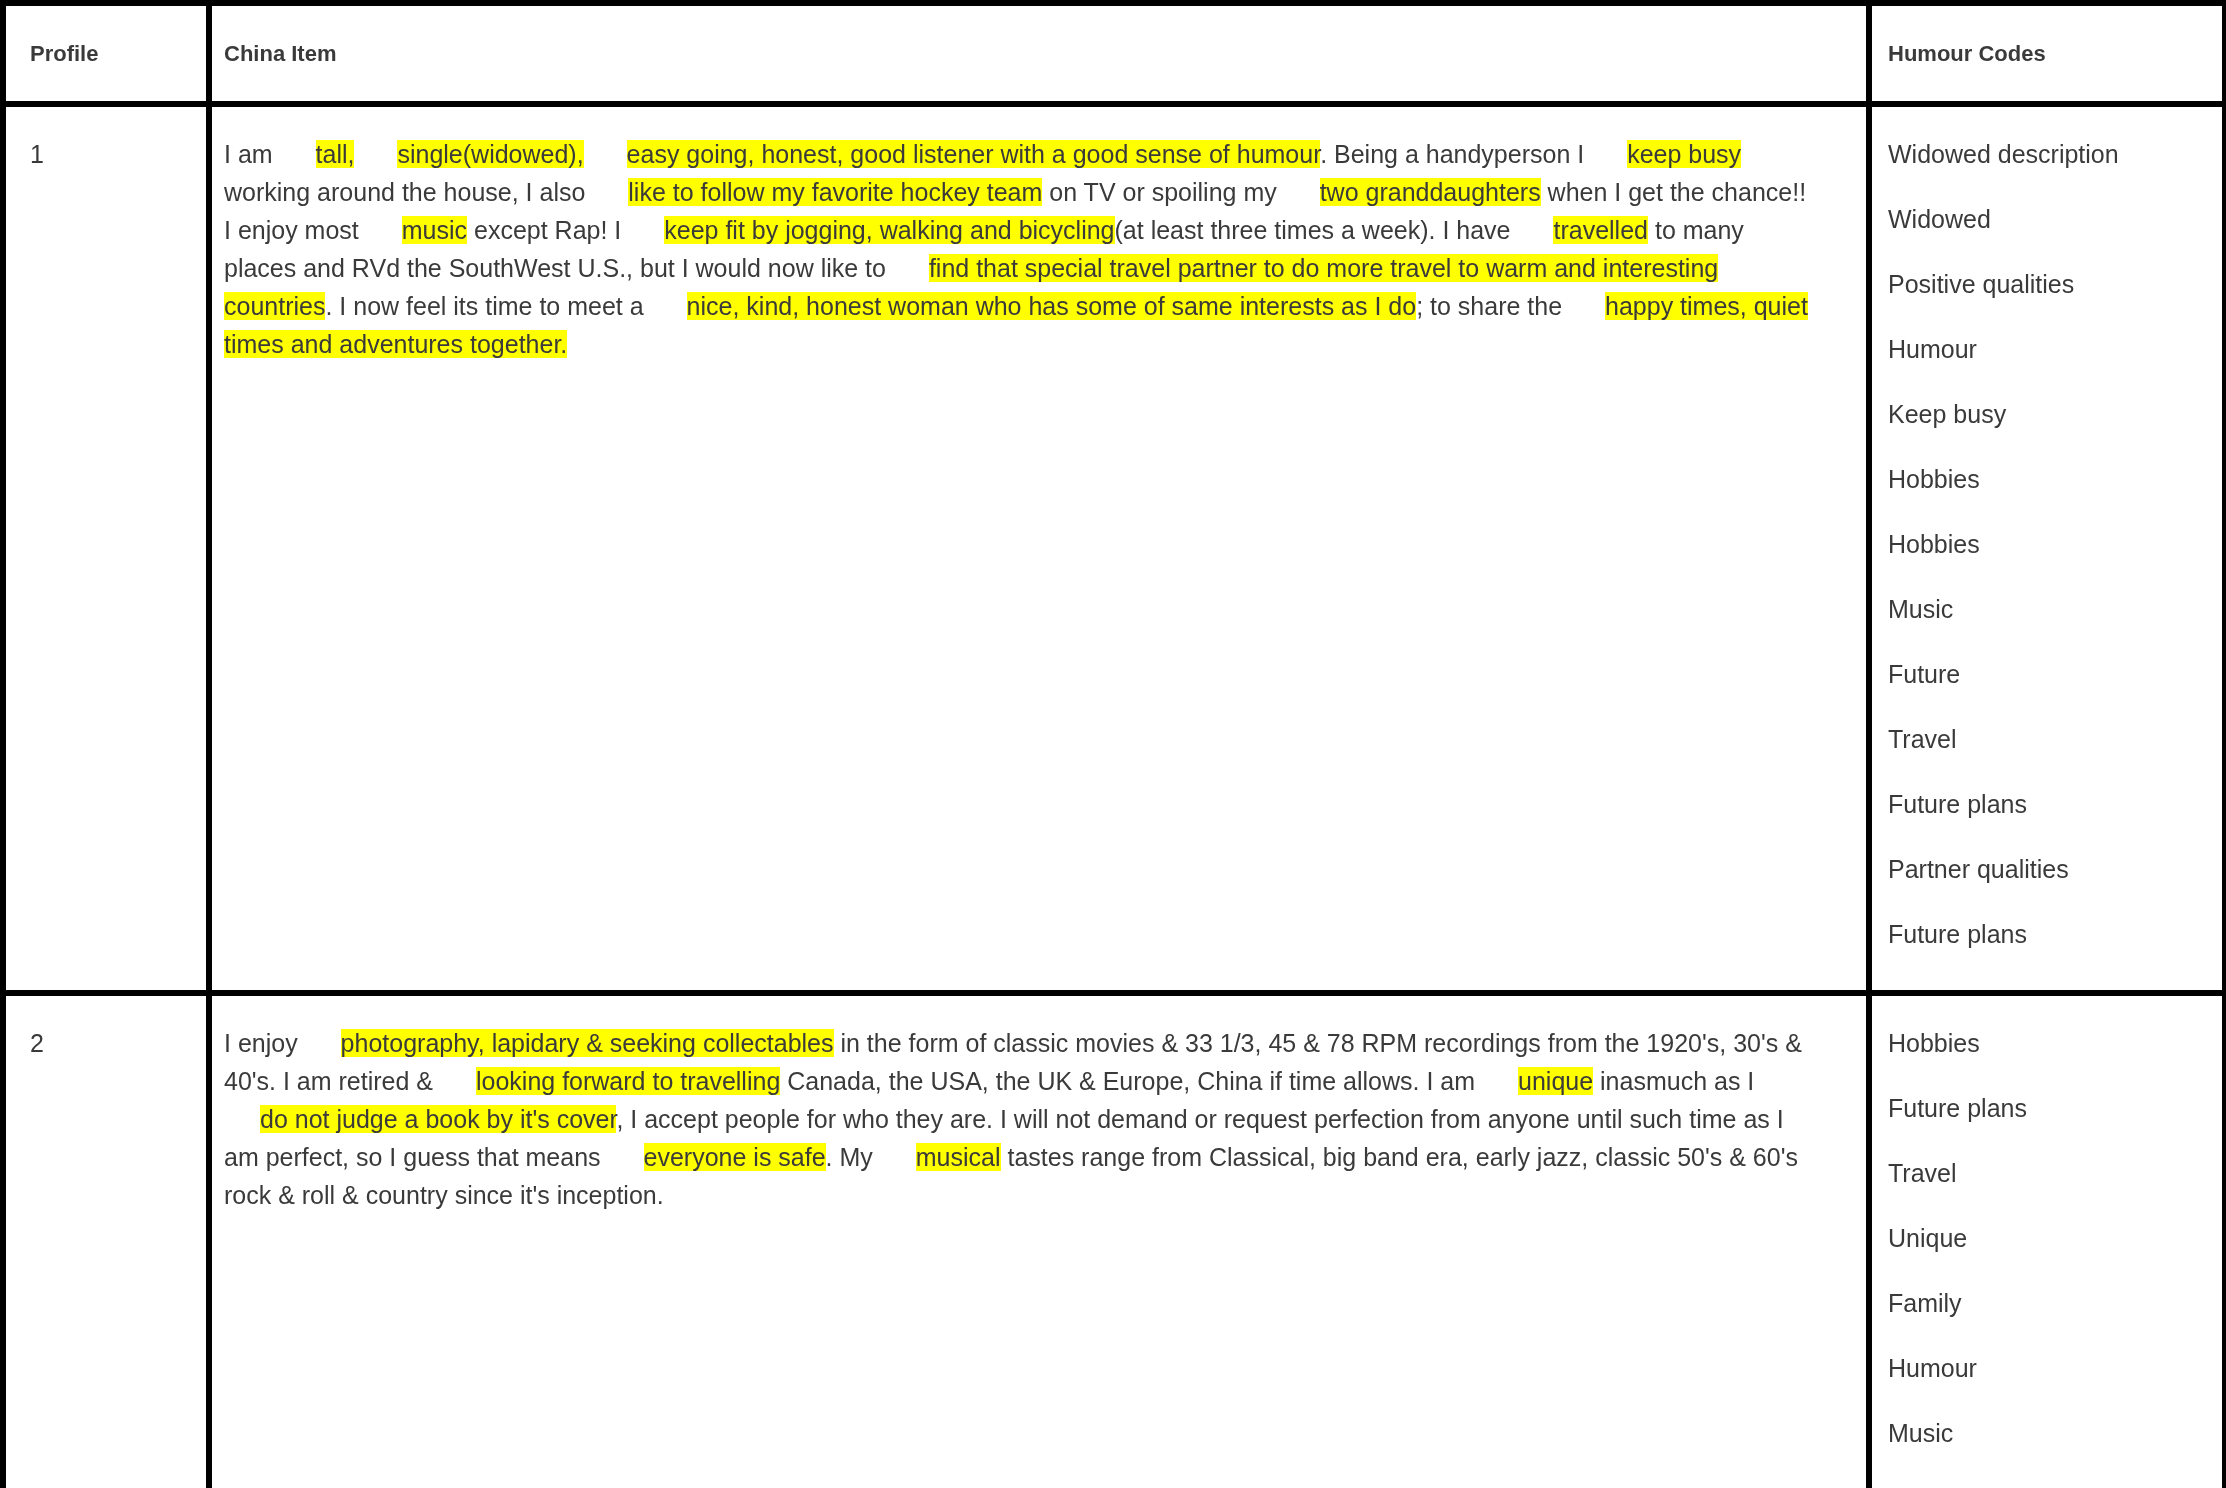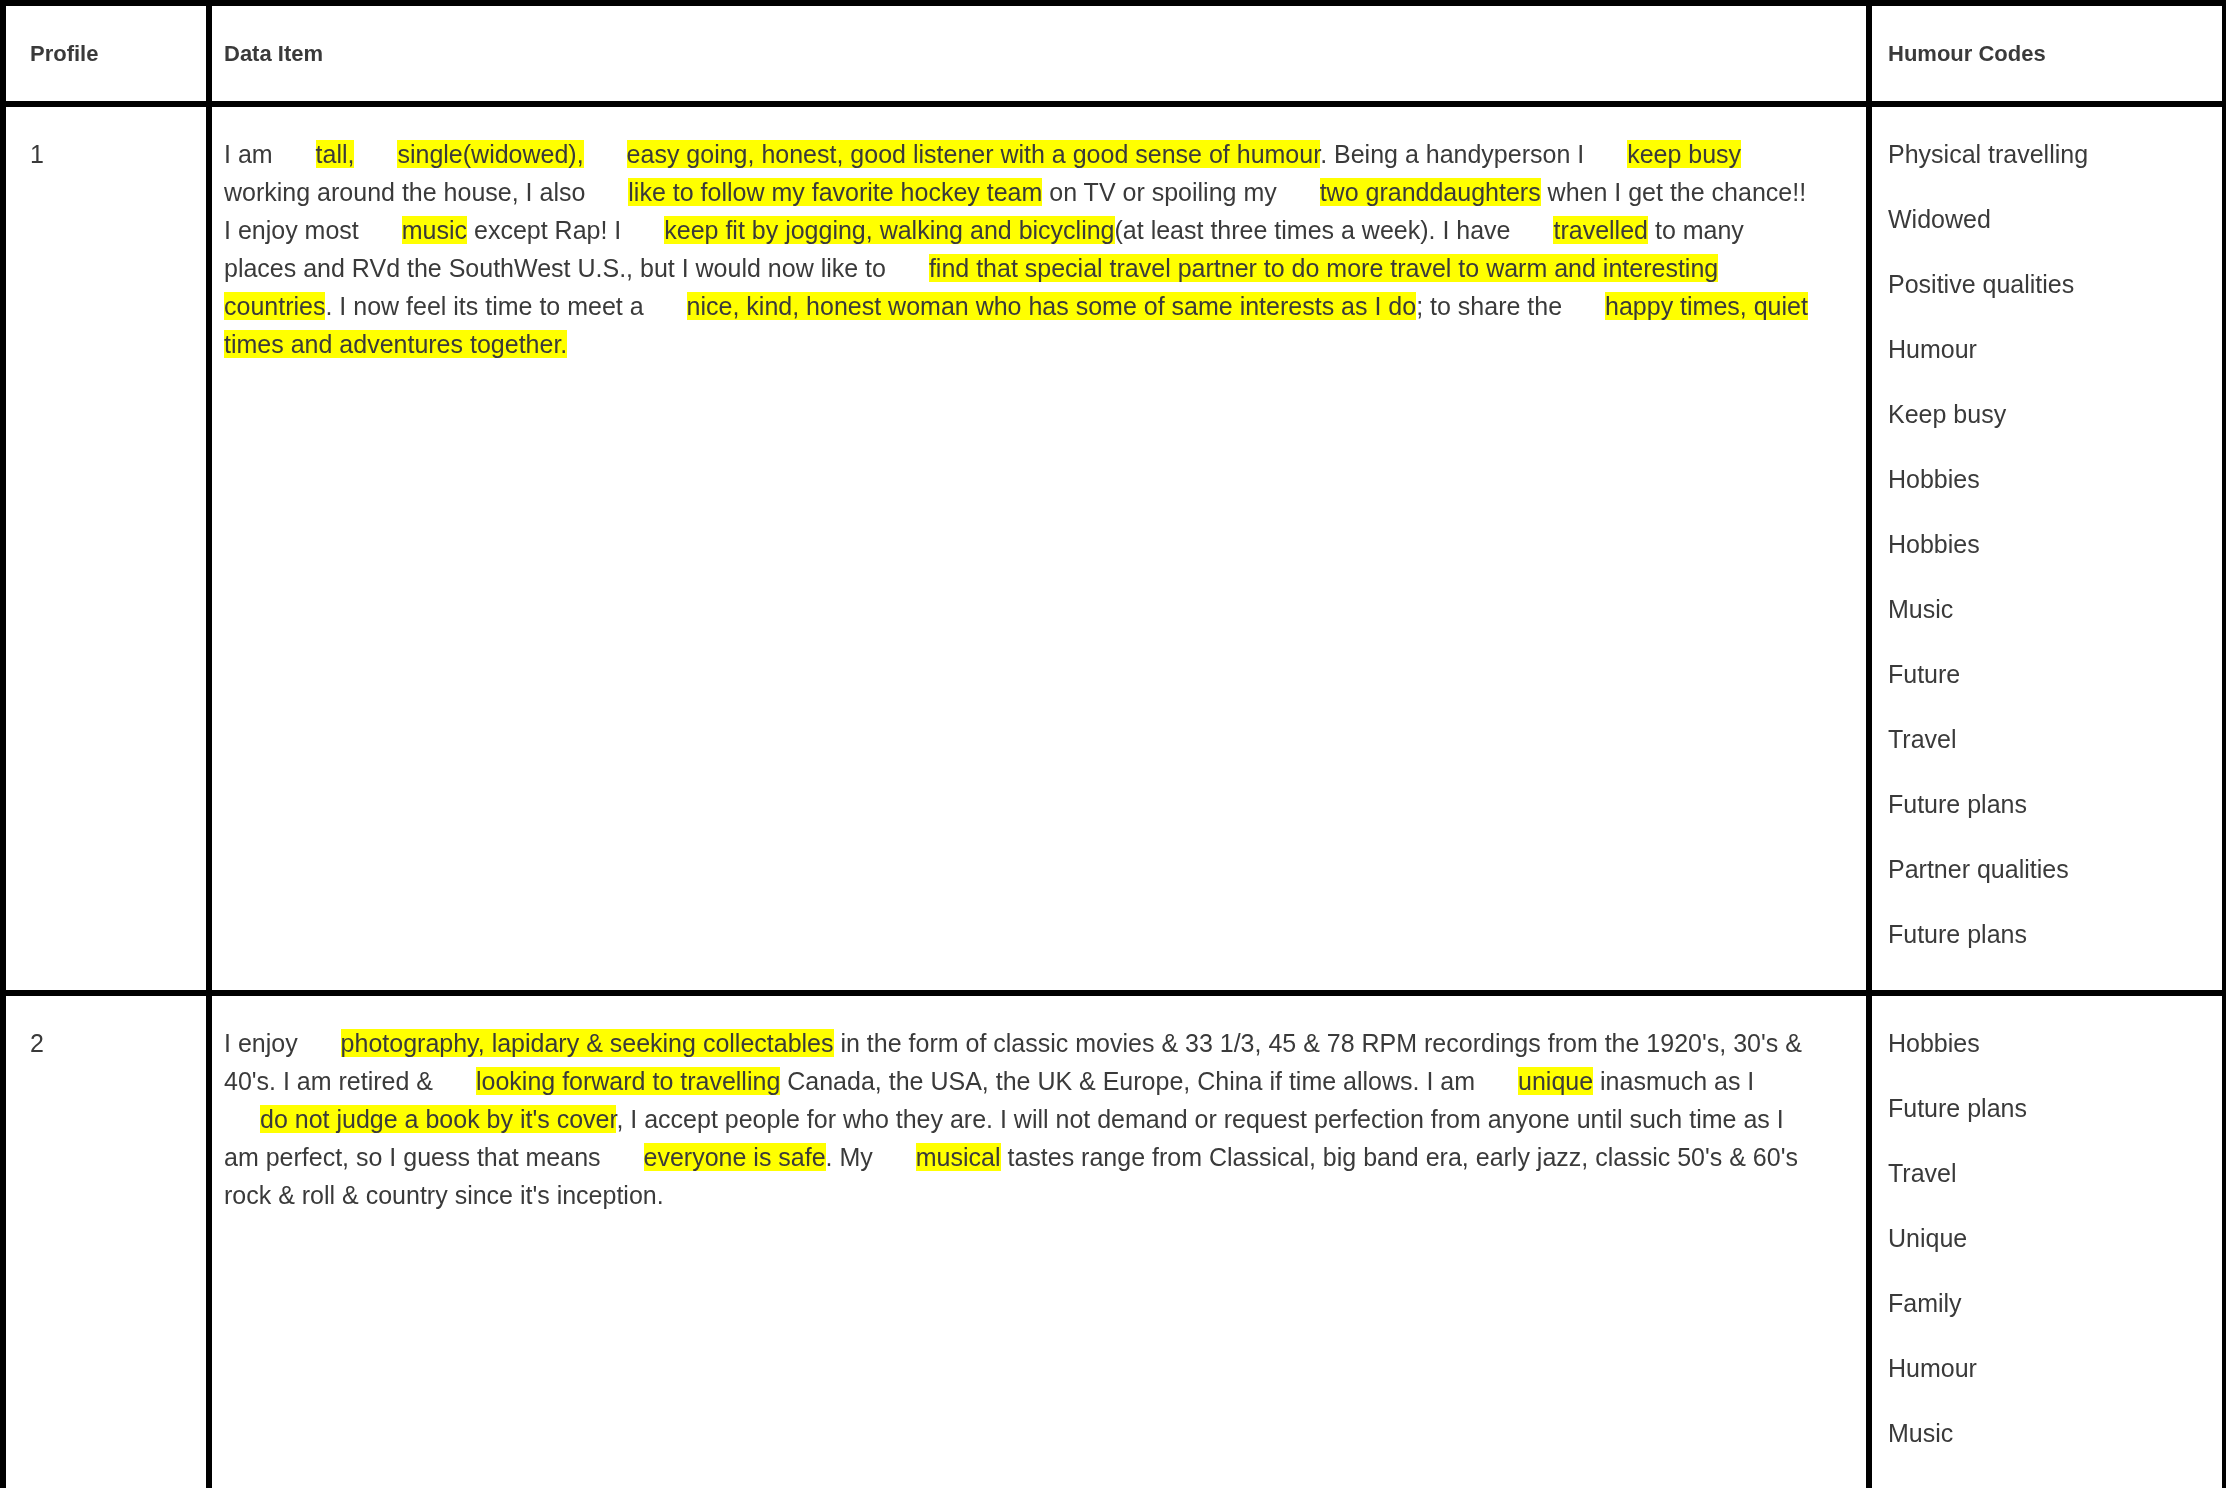--- a/index.html
+++ b/index.html
@@ -58,30 +58,30 @@
 
 <table class="coding-table">
   <colgroup>
     <col style="width:206px">
     <col style="width:1660px">
     <col style="width:356px">
   </colgroup>
   <thead>
     <tr>
       <th class="col-profile">Profile</th>
-      <th class="col-data">Data Item</th>
+      <th class="col-data">China Item</th>
       <th class="col-codes">Humour Codes</th>
     </tr>
   </thead>
   <tbody id="table-body">
       <tr class="row-1">
         <td class="cell-profile">1</td>
         <td class="cell-data"><span>I am </span><span class="hl">tall,</span><span> </span><span class="hl">single(widowed),</span><span> </span><span class="hl">easy going, honest, good listener with a good sense of humour</span><span>. Being a handyperson I </span><span class="hl">keep busy</span><span> working around the house, I also </span><span class="hl">like to follow my favorite hockey team</span><span> on TV or spoiling my </span><span class="hl">two granddaughters</span><span> when I get the chance!! I enjoy most </span><span class="hl">music</span><span> except Rap! I </span><span class="hl">keep fit by jogging, walking and bicycling</span><span>(at least three times a week). I have </span><span class="hl">travelled</span><span> to many places and RVd the SouthWest U.S., but I would now like to </span><span class="hl">find that special travel partner to do more travel to warm and interesting countries</span><span>. I now feel its time to meet a </span><span class="hl">nice, kind, honest woman who has some of same interests as I do</span><span>; to share the </span><span class="hl">happy times, quiet times and adventures together.</span></td>
         <td class="cell-codes">
-          <p>Physical travelling</p>
+          <p>Widowed description</p>
           <p>Widowed</p>
           <p>Positive qualities</p>
           <p>Humour</p>
           <p>Keep busy</p>
           <p>Hobbies</p>
           <p>Hobbies</p>
           <p>Music</p>
           <p>Future</p>
           <p>Travel</p>
           <p>Future plans</p>

